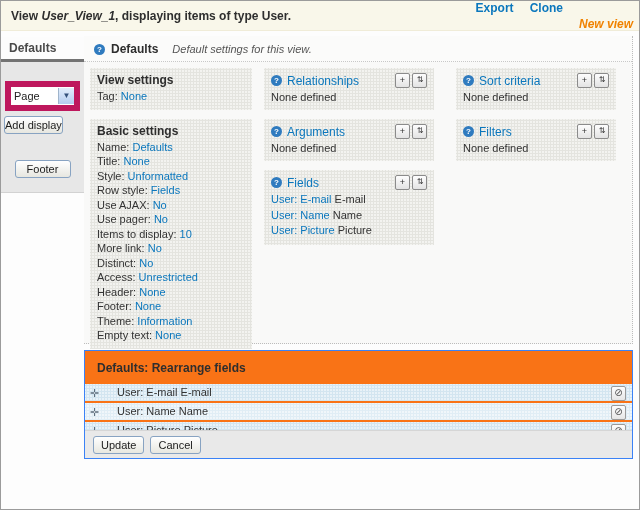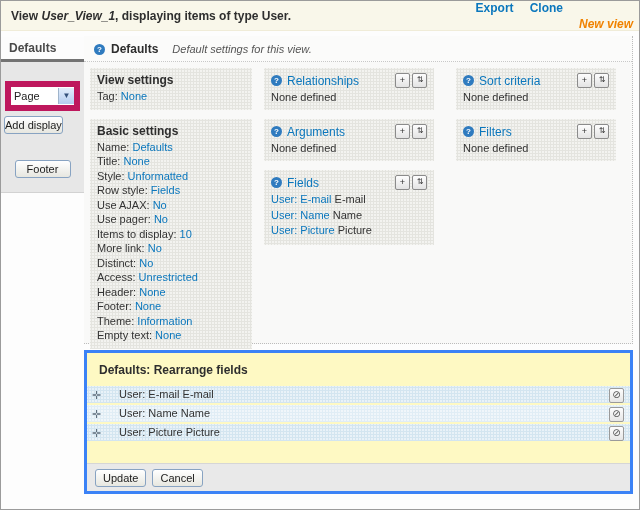--- a/index.html
+++ b/index.html
@@ -89,22 +89,22 @@
     font-size:9px;line-height:12px;text-align:center;color:#333;cursor:pointer;
   }
   .mini-btn.rearrange-icon{font-size:8px;letter-spacing:-1px;}
   .setting-line{line-height:14.5px;white-space:nowrap;}
   .setting-line .vlink{color:#0b77bd;}
   .empty-text{line-height:14px;color:#333;}
   .field-line{line-height:15.5px;white-space:nowrap;}
   .field-line a{color:#0b77bd;}
   
   .rearrange{
-    position:absolute;left:83px;top:349px;width:549px;height:144px;
-    background:#fef9c3;border:3px solid #3b82f6;box-sizing:border-box;
+    position:absolute;left:83px;top:349px;width:549px;height:109px;
+    background:#f97316;border:1px solid #3b82f6;box-sizing:border-box;
   }
   .rearrange .r-title{font-weight:bold;font-size:12px;color:#2e2e2e;padding:10px 12px 9px 12px;}
   .r-row{
     position:relative;height:17px;line-height:17px;margin-bottom:2px;
     padding-left:32px;color:#333;
     background-color:#e9f2f8;
     background-image:radial-gradient(circle,#d3e5f0 1px,transparent 1.1px);
     background-size:3px 3px;
   }
   .r-row.even{background-color:#f0f6fa;background-image:radial-gradient(circle,#e0edf5 1px,transparent 1.1px);}

